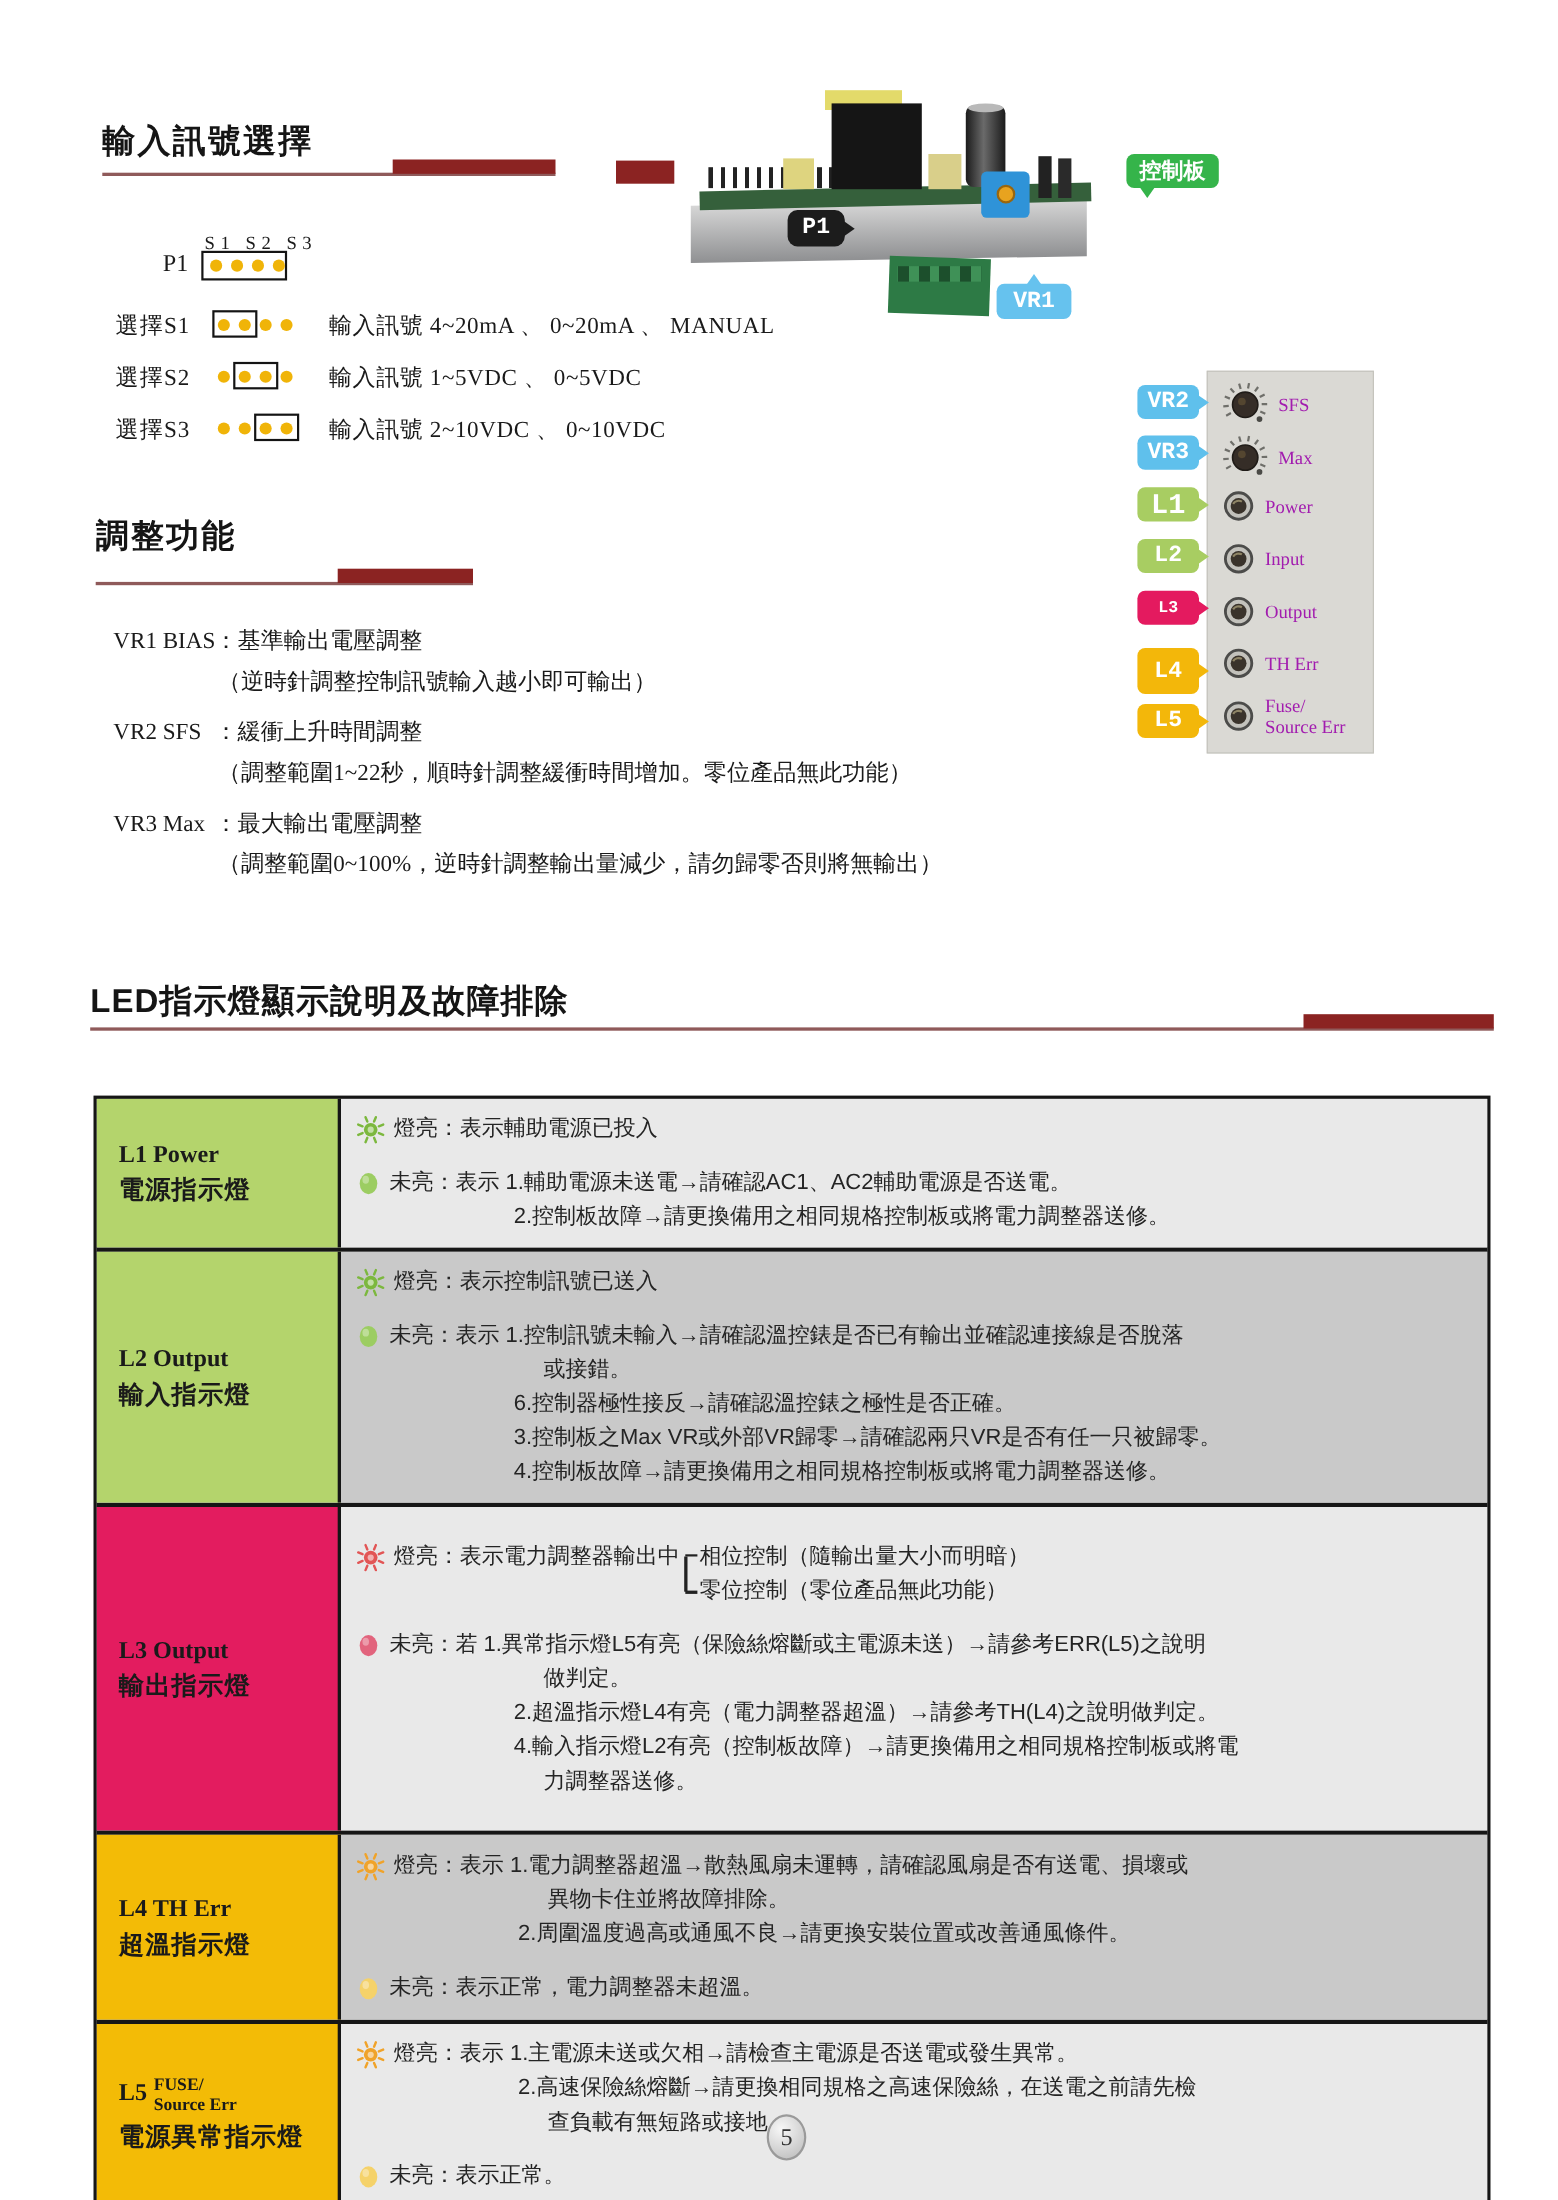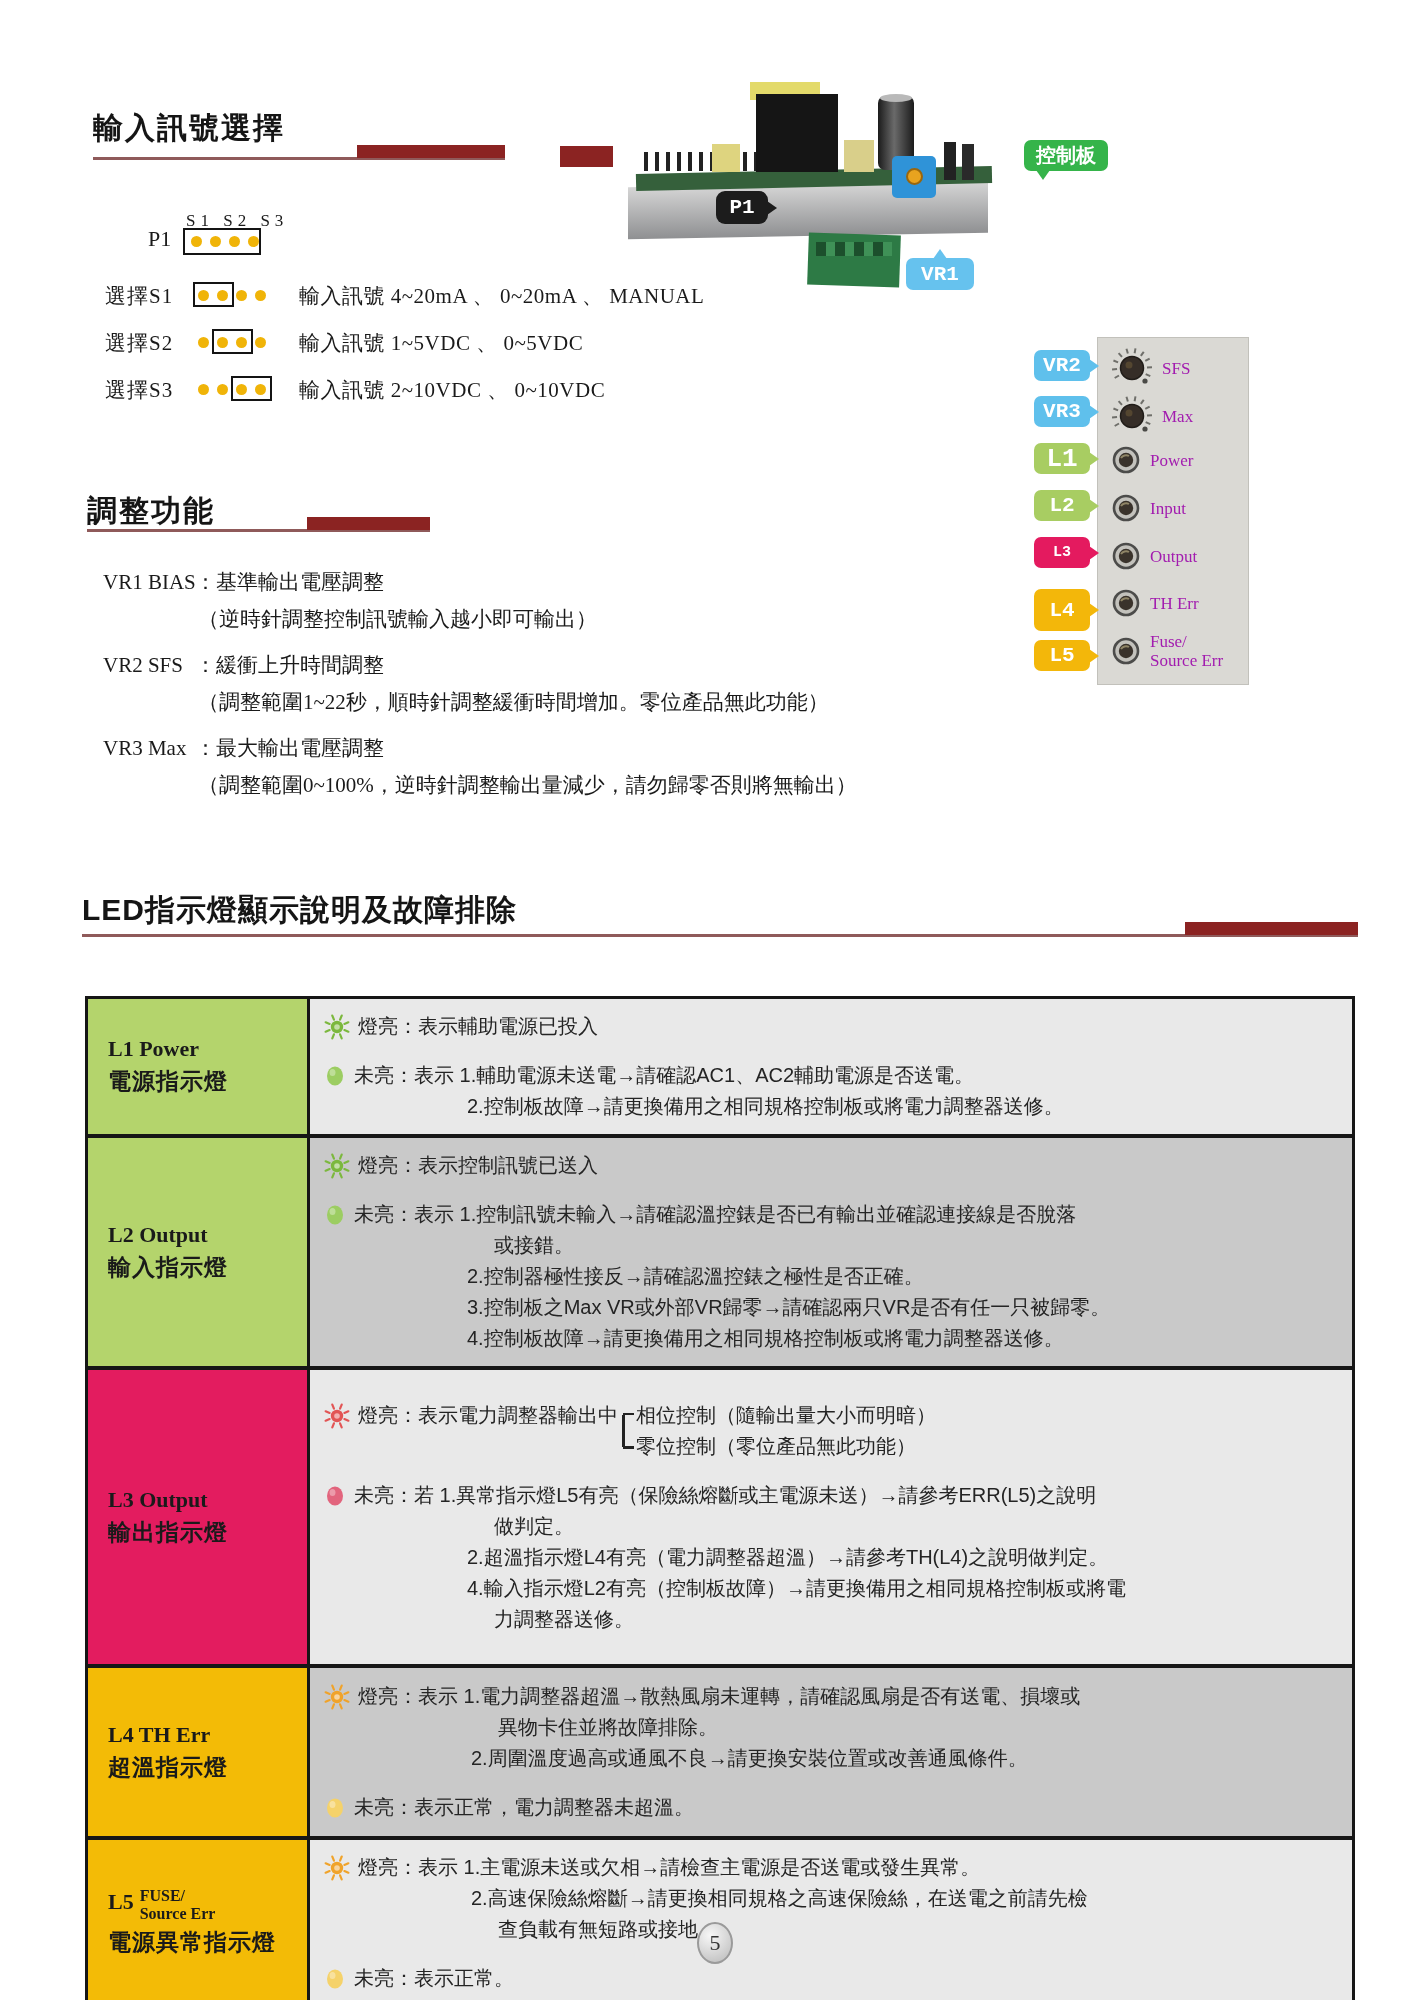--- a/index.html
+++ b/index.html
@@ -256,21 +256,21 @@
   <div id="panel-chips">
       <div class="chip r" style="--c: #5fc0ec; left: 1034px; top: 350px; width: 56px; height: 31px; font-size: 21px;">VR2</div>
       <div class="chip r" style="--c: #5fc0ec; left: 1034px; top: 396px; width: 56px; height: 31px; font-size: 21px;">VR3</div>
       <div class="chip r" style="--c: #a8cd62; left: 1034px; top: 443px; width: 56px; height: 31px; font-size: 26px;">L1</div>
       <div class="chip r" style="--c: #a8cd62; left: 1034px; top: 490px; width: 56px; height: 31px; font-size: 21px;">L2</div>
       <div class="chip r" style="--c: #e41a5f; left: 1034px; top: 537px; width: 56px; height: 31px; font-size: 15px;">L3</div>
       <div class="chip r" style="--c: #f3b70a; left: 1034px; top: 589px; width: 56px; height: 42px; font-size: 21px;">L4</div>
       <div class="chip r" style="--c: #f3b70a; left: 1034px; top: 640px; width: 56px; height: 31px; font-size: 21px;">L5</div>
     </div>
 
-  <div class="sec-title" style="left:87px;top:491px;font-size:30px;">調整功能</div>
+  <div class="sec-title" style="left:87px;top:467px;font-size:30px;">調整功能</div>
   <div class="rule" style="left:87px;top:529px;width:343px;height:3px;"></div>
   <div class="bar" style="left:307px;top:517px;width:123px;height:13px;"></div>
 
   <div class="adj">
     <div class="adj-row adj-line1">
       <span class="adj-name">VR1 BIAS</span>
         <span>：</span>
         <span>基準輸出電壓調整</span>
     </div>
     <div class="adj-line2">（逆時針調整控制訊號輸入越小即可輸出）</div>
@@ -352,21 +352,21 @@
             </div>
           </div>
           <div class="entry">
             <svg width="22" height="26" viewBox="0 0 22 26">
               <ellipse cx="11" cy="13" rx="8" ry="9.6" fill="#9ccd62"></ellipse>
               <ellipse cx="8.5" cy="9.5" rx="3" ry="3.6" fill="#ffffff" opacity="0.35"></ellipse>
             </svg>
             <div class="elines">
               <div class="eline" style="padding-left: 0px;">未亮：表示 1.控制訊號未輸入→請確認溫控錶是否已有輸出並確認連接線是否脫落</div>
               <div class="eline" style="padding-left: 140px;">或接錯。</div>
-              <div class="eline" style="padding-left: 113px;">2.控制器極性接反→請確認溫控錶之極性是否正確。</div>
+              <div class="eline" style="padding-left: 113px;">6.控制器極性接反→請確認溫控錶之極性是否正確。</div>
               <div class="eline" style="padding-left: 113px;">3.控制板之Max VR或外部VR歸零→請確認兩只VR是否有任一只被歸零。</div>
               <div class="eline" style="padding-left: 113px;">4.控制板故障→請更換備用之相同規格控制板或將電力調整器送修。</div>
             </div>
           </div>
         </div>
       </div>
       <div class="trow" style="min-height: 294px;">
         <div class="tleft" style="background: rgb(227, 28, 95);">
           <div class="en">L3 Output</div>
           <div class="zh">輸出指示燈</div>

